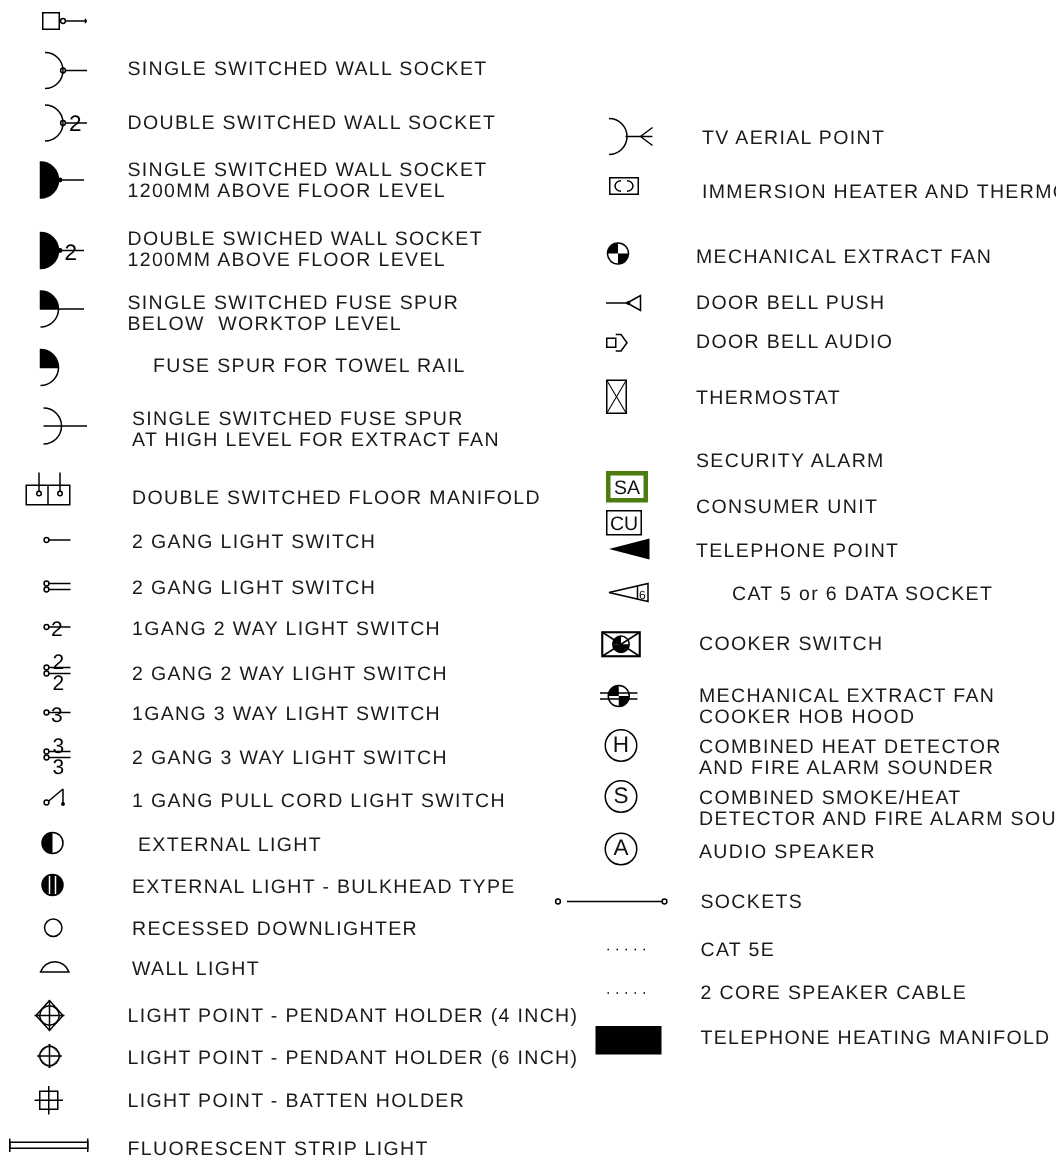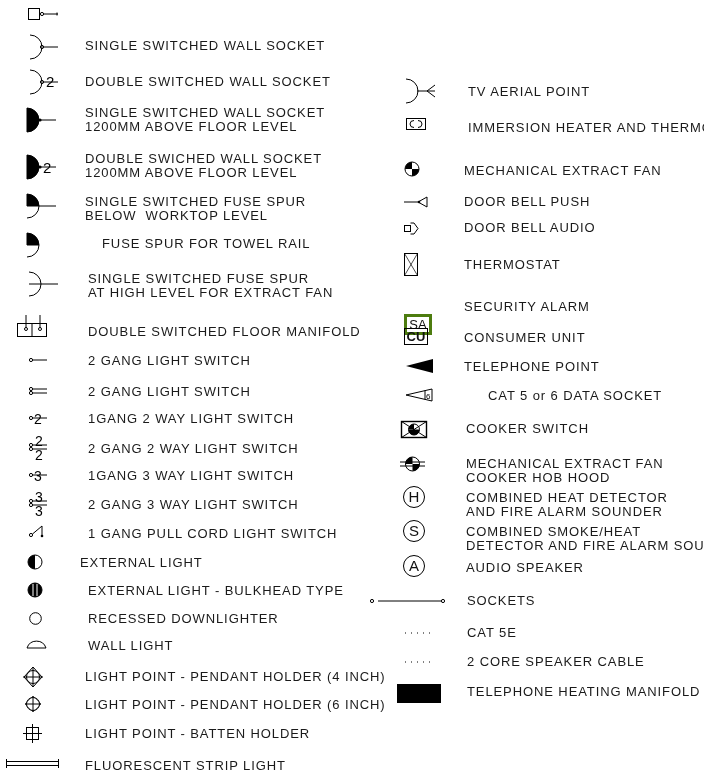--- a/index.html
+++ b/index.html
@@ -172,21 +172,21 @@
       <circle cx="14" cy="13" r="1.3" fill="#000"></circle>
     </svg>
     <div class="lbl" style="left:88px;top:527px">1 GANG PULL CORD LIGHT SWITCH</div>
   </div>
 
   <div class="item">
     <svg class="sym" style="left:27px;top:554px" width="16" height="16">
       <circle cx="8" cy="8" r="7" fill="none" stroke="#000"></circle>
       <path d="M8,1 A7,7 0 0 0 8,15 Z" fill="#000"></path>
     </svg>
-    <div class="lbl" style="left:80px;top:556px">EXTERNAL LIGHT</div>
+    <div class="lbl" style="left:92px;top:556px">EXTERNAL LIGHT</div>
   </div>
 
   <div class="item">
     <svg class="sym" style="left:27px;top:582px" width="16" height="16">
       <circle cx="8" cy="8" r="7" fill="#000" stroke="#000"></circle>
       <line x1="6" y1="2" x2="6" y2="14" stroke="#fff" stroke-width="1"></line>
       <line x1="10" y1="2" x2="10" y2="14" stroke="#fff" stroke-width="1"></line>
     </svg>
     <div class="lbl" style="left:88px;top:584px">EXTERNAL LIGHT - BULKHEAD TYPE</div>
   </div>
@@ -300,21 +300,21 @@
     </svg>
     <div class="lbl" style="left:464px;top:258px">THERMOSTAT</div>
   </div>
 
   <div class="item">
     <div class="sym" style="left:404px;top:298px;width:22px;height:15px;border:3px solid #4d7c0f;font-size:13px;line-height:15px;text-align:center;margin-top:16px;">SA</div>
     <div class="lbl" style="left:464px;top:300px">SECURITY ALARM</div>
   </div>
 
   <div class="item">
-    <div class="sym" style="left:404px;top:328px;width:22px;height:15px;border:1px solid #000;font-size:13px;line-height:15px;text-align:center;font-weight:bold;">CU</div>
+    <div class="sym" style="left:404px;top:340px;width:22px;height:15px;border:1px solid #000;font-size:13px;line-height:15px;text-align:center;">CU</div>
     <div class="lbl" style="left:464px;top:331px">CONSUMER UNIT</div>
   </div>
 
   <div class="item">
     <svg class="sym" style="left:406px;top:358px" width="28" height="16">
       <path d="M0,8 L27,1 L27,15 Z" fill="#000"></path>
     </svg>
     <div class="lbl" style="left:464px;top:360px">TELEPHONE POINT</div>
   </div>
 

